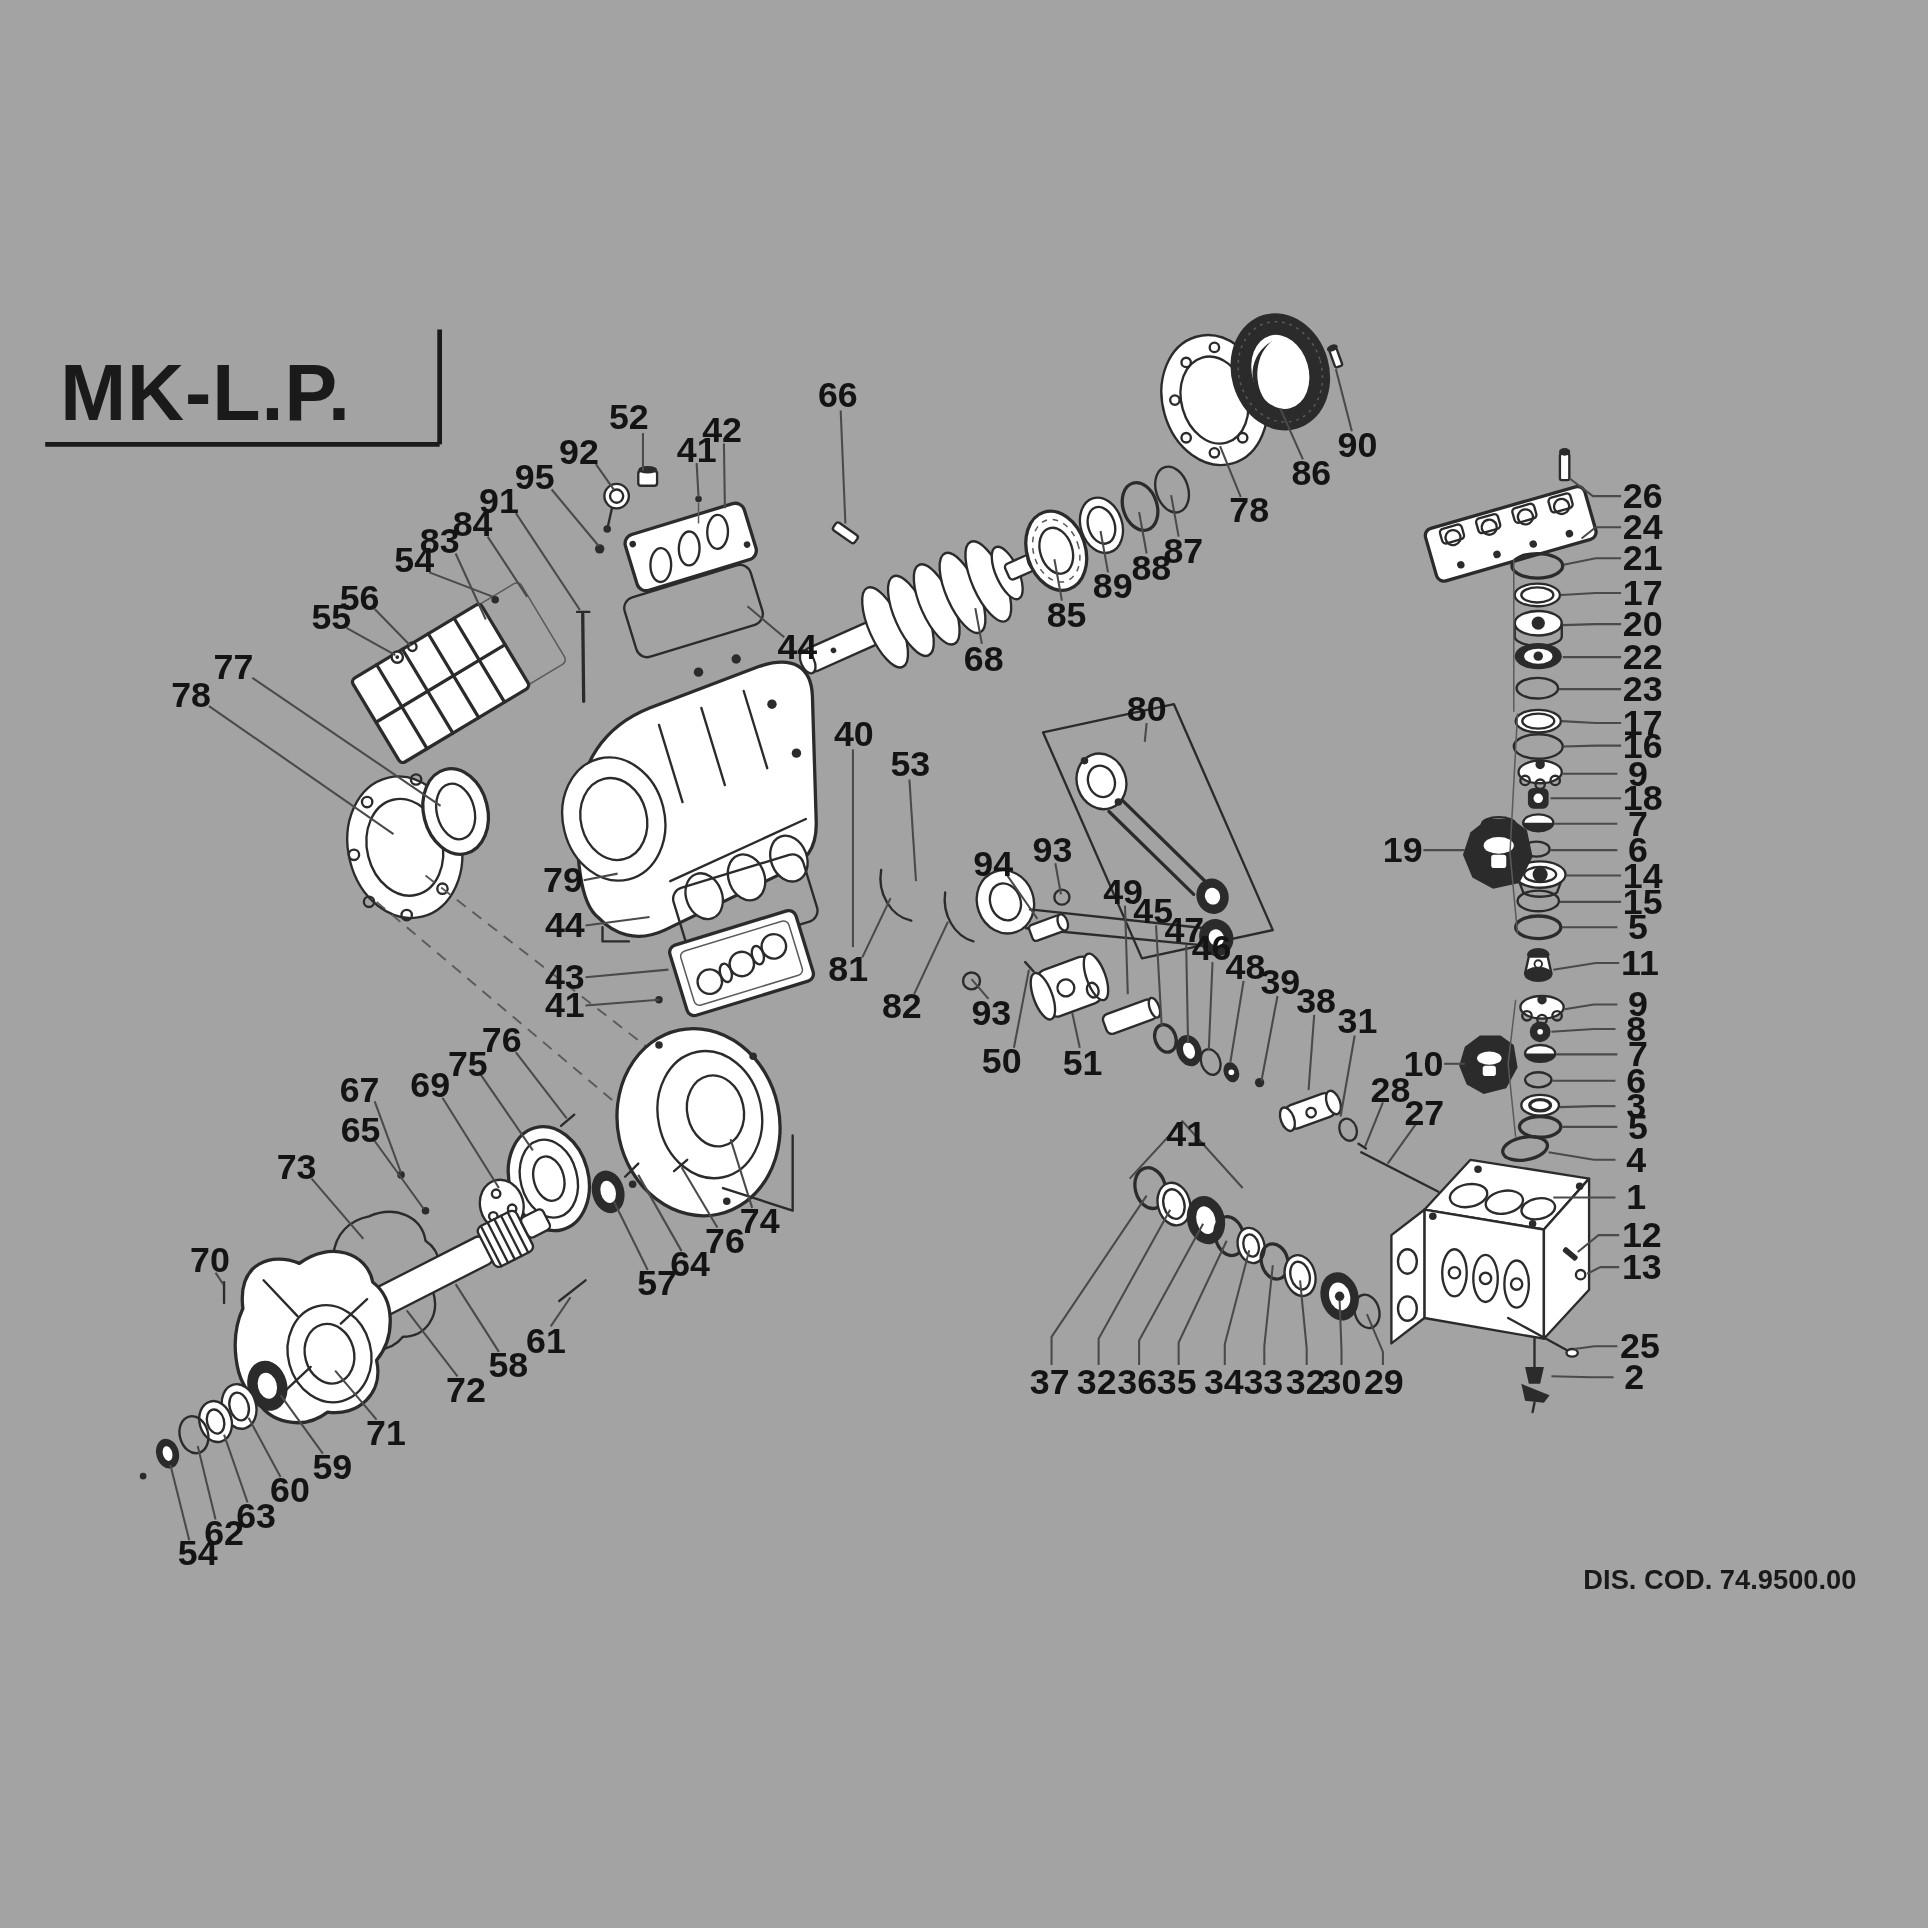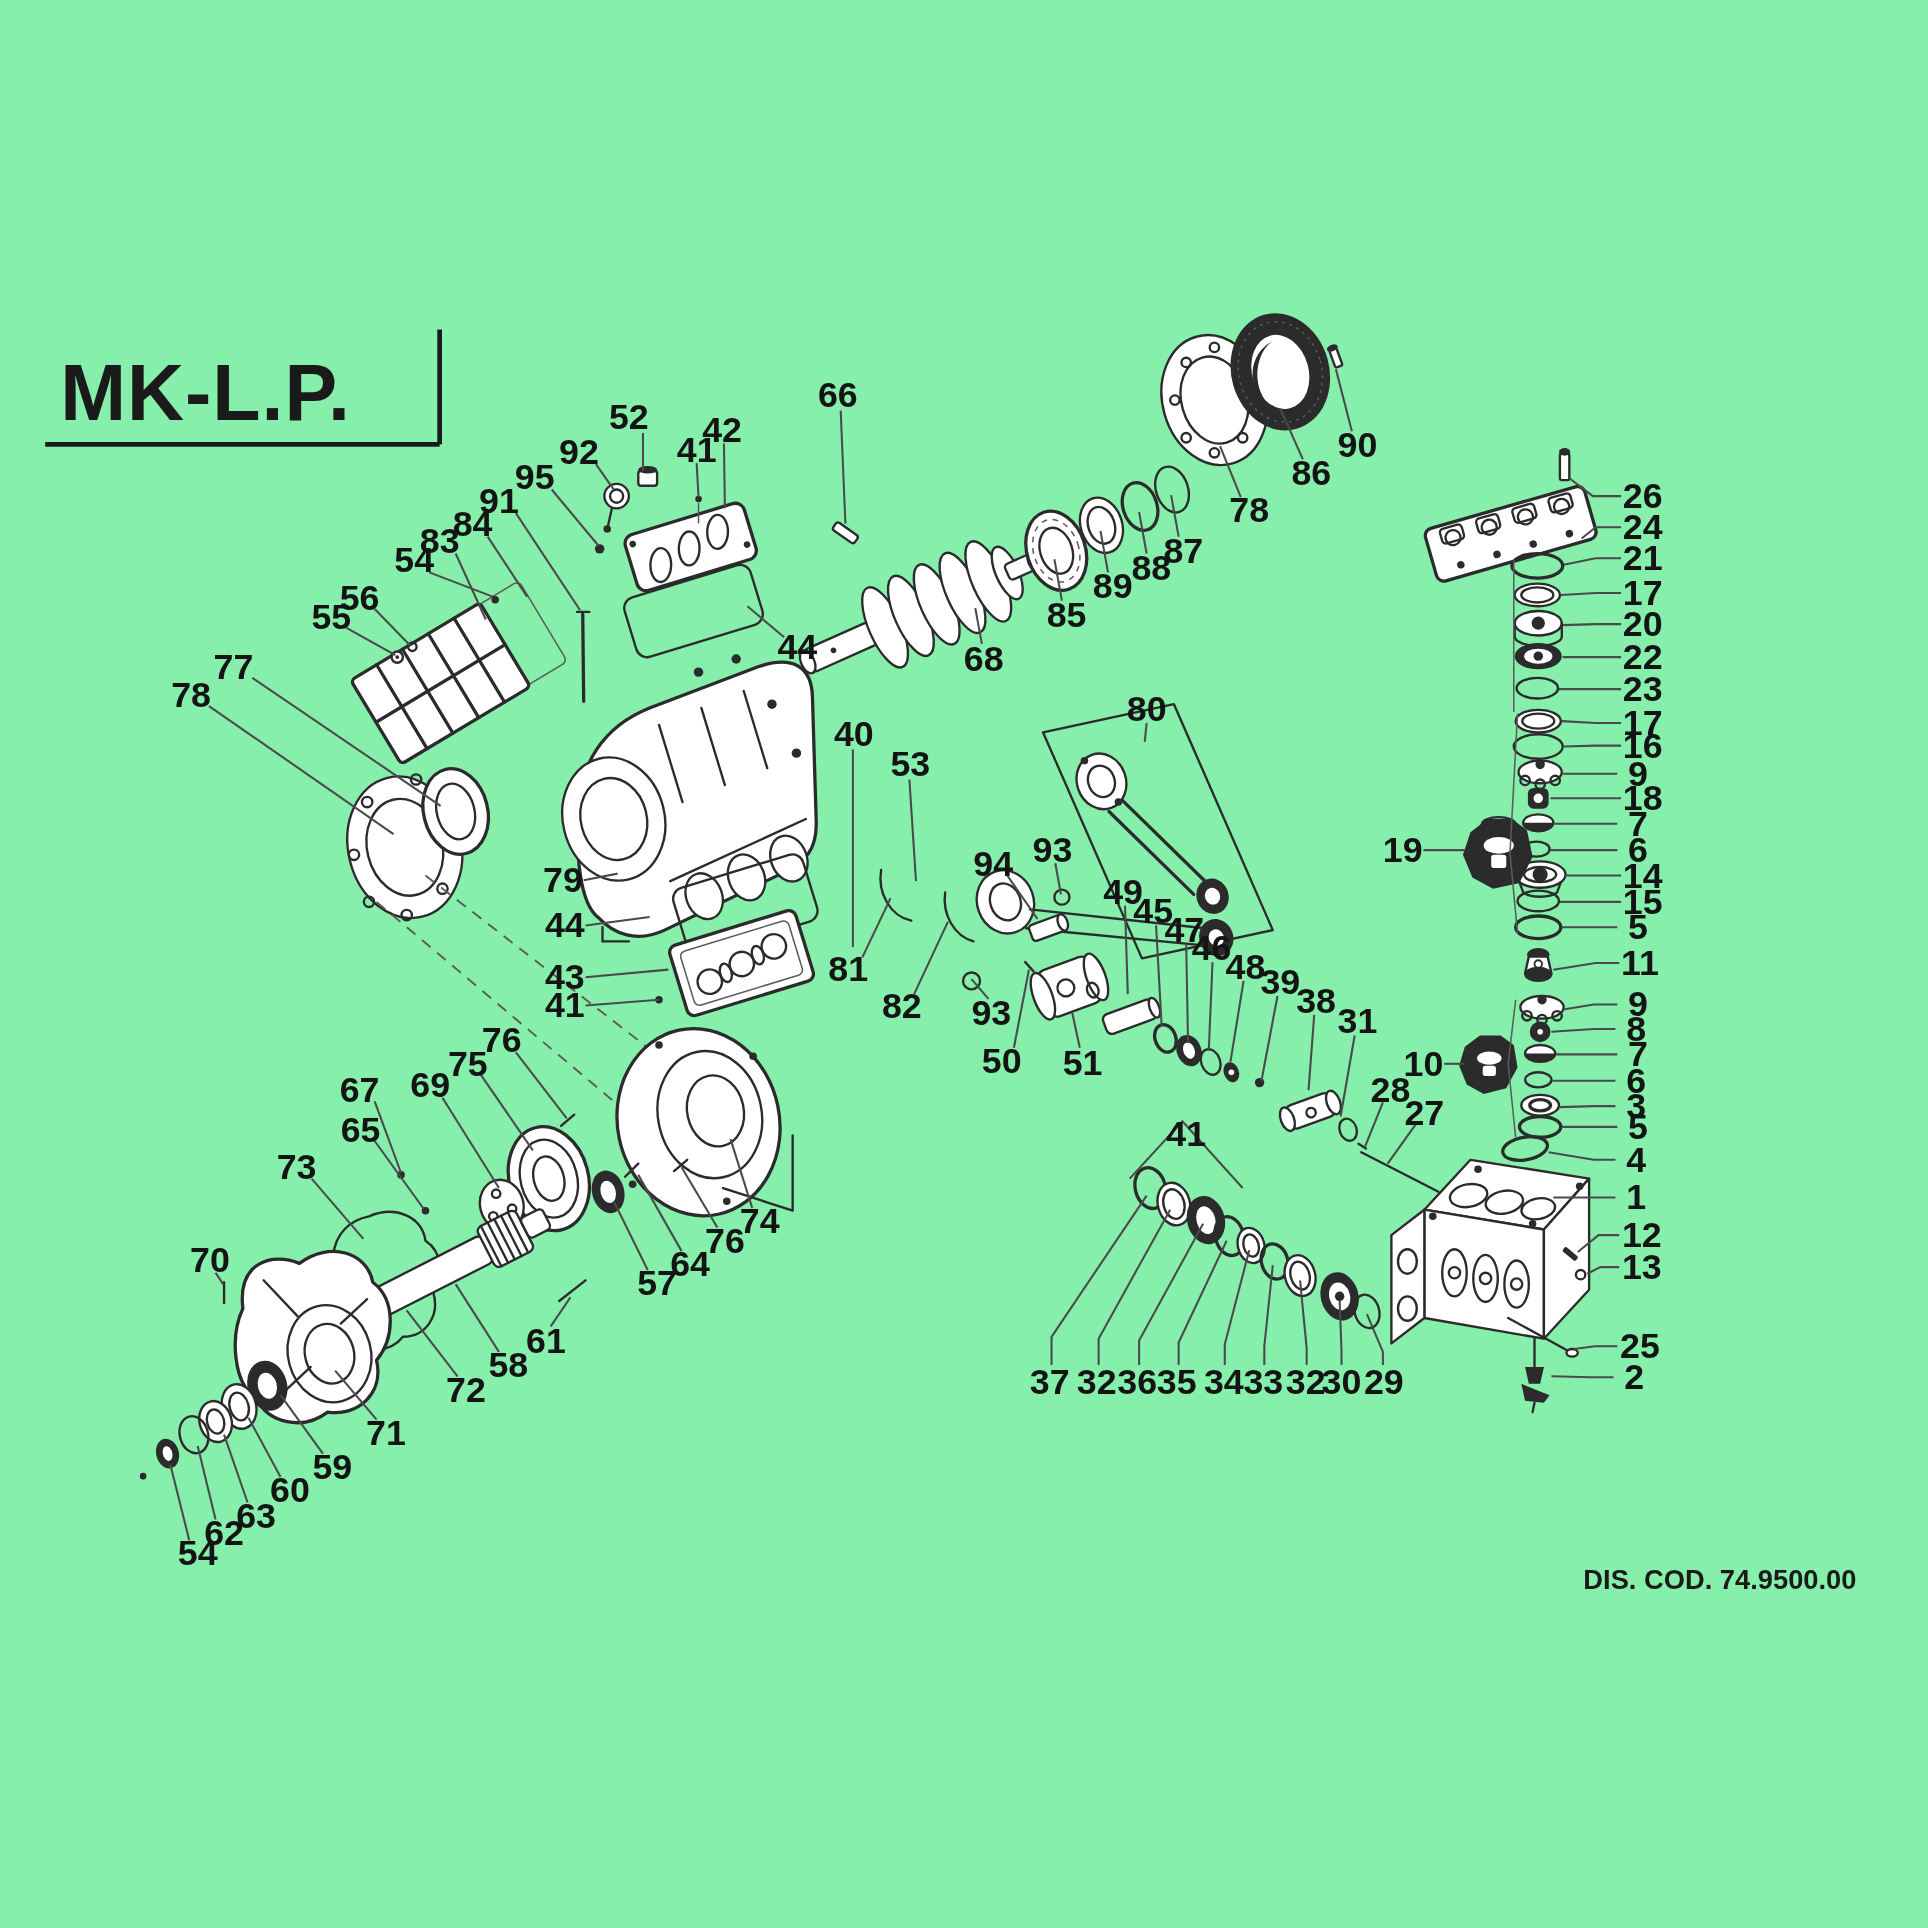--- a/index.html
+++ b/index.html
@@ -1,16 +1,16 @@
 <!DOCTYPE html>
 <html style="font-size:15px"><head>
 <meta charset="utf-8">
 <style>
   html,body{margin:0;padding:0;background:#ffffff;}
-  .page{position:relative;width:1928px;height:1928px;background:#86efac;overflow:hidden;
+  .page{position:relative;width:1928px;height:1928px;background:#a3a3a3;overflow:hidden;
         font-family:"Liberation Sans", sans-serif;}
   svg{position:absolute;left:0;top:0;}
   .callout{font:700 38px "Liberation Sans", sans-serif;fill:#141414;text-anchor:middle;dominant-baseline:central;}
   .leader{stroke:#4a4a4a;stroke-width:2.2;fill:none;}
   .ln{stroke:#2b2b2b;stroke-width:2.5;fill:none;stroke-linecap:round;stroke-linejoin:round;}
   .ln3{stroke:#2b2b2b;stroke-width:3.5;fill:none;stroke-linecap:round;}
   .lnf{stroke:#2b2b2b;stroke-width:2.5;fill:#ffffff;stroke-linejoin:round;}
   .lnf3{stroke:#2b2b2b;stroke-width:3.5;fill:#ffffff;stroke-linejoin:round;}
   .dk{fill:#2b2b2b;stroke:none;}
   .thin{stroke:#5a5a5a;stroke-width:1.6;fill:none;}

